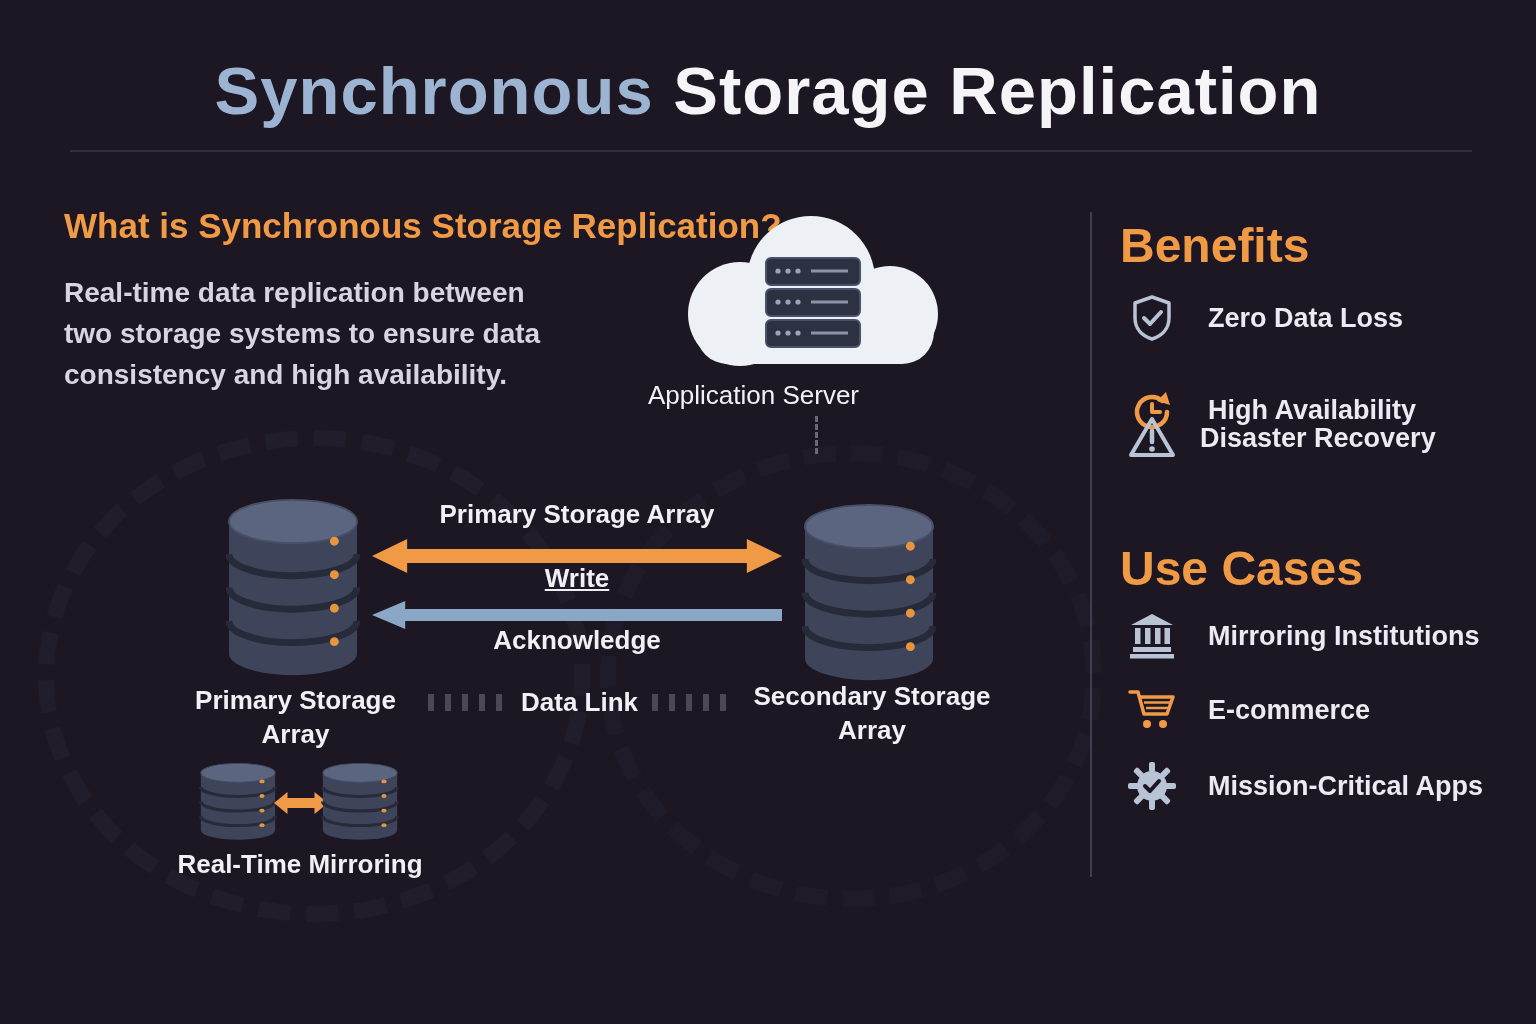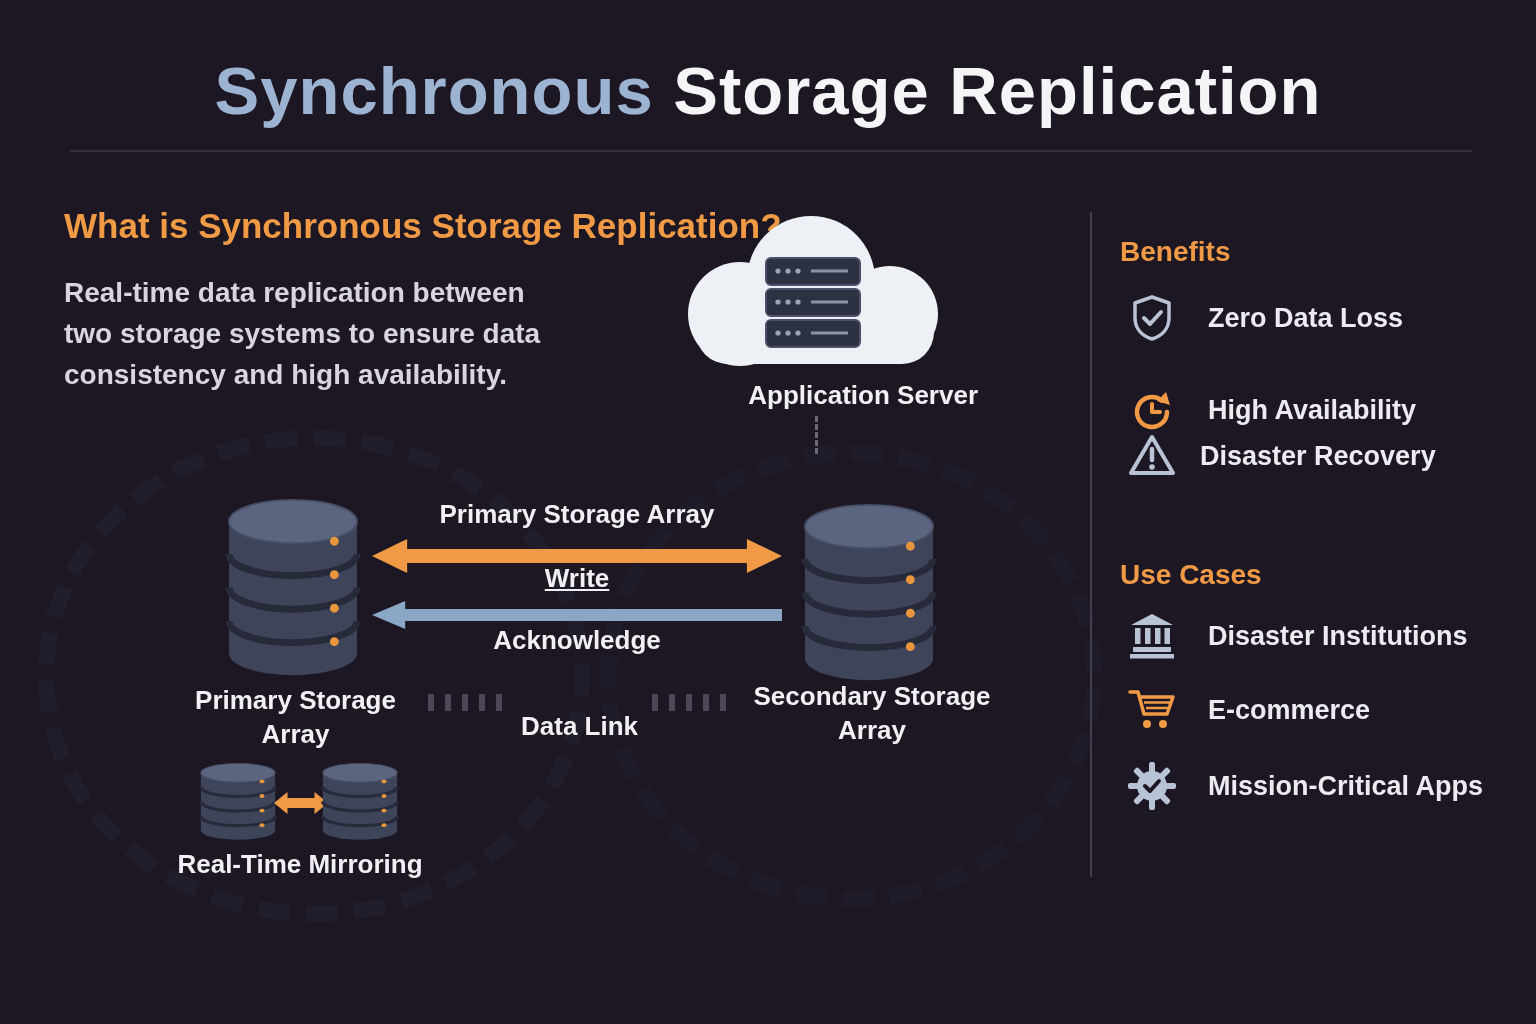--- a/index.html
+++ b/index.html
@@ -20,65 +20,65 @@
     font-size:67px;font-weight:bold;letter-spacing:1px;color:#f5f4f7;}
   .title .hl{color:#9db3d2;}
   .title-divider{position:absolute;left:70px;right:64px;top:150px;height:2px;background:#332e3e;}
 
   .intro-heading{position:absolute;left:64px;top:206px;font-size:35px;font-weight:bold;color:#f09a45;}
   .intro-body{position:absolute;left:64px;top:272px;width:515px;font-size:28px;font-weight:600;
     color:#d9d5de;line-height:1.47;}
 
   .cloud-wrap{position:absolute;left:648px;top:210px;width:330px;height:172px;}
   .cloud-wrap svg{width:100%;height:100%;}
-  .app-server-label{position:absolute;left:648px;top:380px;width:330px;text-align:right;
-    font-size:26px;font-weight:bold;color:#f2f0f4;}
+  .app-server-label{position:absolute;left:648px;top:380px;width:330px;text-align:left;
+    font-size:26px;font-weight:normal;color:#f2f0f4;}
   .cloud-connector{position:absolute;left:815px;top:416px;height:38px;width:0;
     border-left:3px dashed #6f6878;}
 
   .db{position:absolute;}
   .db svg{width:100%;height:100%;}
   .db.primary{left:224px;top:492px;width:138px;height:193px;}
   .db.secondary{left:800px;top:497px;width:138px;height:193px;}
   .db.small-left{left:198px;top:760px;width:80px;height:84px;}
   .db.small-right{left:320px;top:760px;width:80px;height:84px;}
 
   .diag-label{position:absolute;font-size:26px;font-weight:bold;color:#f2f0f4;
     text-align:center;line-height:1.3;}
   .top-arrow-label{left:372px;top:498px;width:410px;}
   .write-label{left:372px;top:562px;width:410px;text-decoration:underline;}
   .ack-label{left:372px;top:624px;width:410px;}
   .primary-array-label{left:178px;top:684px;width:235px;}
-  .data-link-label{left:472px;top:686px;width:215px;margin-top:24px;}
+  .data-link-label{left:472px;top:686px;width:215px;}
   .secondary-array-label{left:752px;top:680px;width:240px;}
   .mirroring-label{left:165px;top:848px;width:270px;text-align:center;}
 
   .arrow{position:absolute;}
   .arrow svg{width:100%;height:100%;display:block;}
   .arrow.write-arrow{left:372px;top:538px;width:410px;height:36px;}
   .arrow.ack-arrow{left:372px;top:600px;width:410px;height:30px;}
   .arrow.mirror-arrow{left:274px;top:790px;width:54px;height:26px;}
 
   .ticks{position:absolute;top:694px;width:78px;height:17px;opacity:.8;
     background:repeating-linear-gradient(90deg,#595364 0 6px,transparent 6px 17px);}
   .ticks.left{left:428px;}
   .ticks.right{left:652px;}
 
   .side-divider{position:absolute;left:1090px;top:212px;width:2px;height:665px;background:#433d4e;}
-  .section-heading{position:absolute;left:1120px;font-size:28px;font-weight:bold;color:#f09a45;margin-top:18px;}
+  .section-heading{position:absolute;left:1120px;font-size:48px;font-weight:bold;color:#f09a45;}
   .benefits-heading{top:218px;}
   .usecases-heading{top:541px;}
 
   .row{position:absolute;left:1124px;display:flex;align-items:center;gap:28px;width:400px;}
   .row .icon{width:56px;height:56px;flex:0 0 auto;display:flex;align-items:center;justify-content:center;}
   .row .icon svg{width:52px;height:52px;}
   .row .label{font-size:27px;font-weight:bold;color:#edeaf1;white-space:nowrap;}
   .row.b1{top:290px;}
   .row.b2{top:382px;}
-  .row.b3{top:428px;gap:20px;}
+  .row.b3{top:410px;gap:20px;}
   .row.u1{top:608px;}
   .row.u2{top:682px;}
   .row.u3{top:758px;}
 </style>
 </head>
 <body>
 
 <div class="canvas">
 
   <svg width="0" height="0" style="position:absolute" aria-hidden="true">
@@ -240,21 +240,21 @@
             <path d="M26 4 L47 15 H5 Z"></path>
             <rect x="9" y="18" width="5.5" height="16"></rect>
             <rect x="19" y="18" width="5.5" height="16"></rect>
             <rect x="29" y="18" width="5.5" height="16"></rect>
             <rect x="38.5" y="18" width="5.5" height="16"></rect>
             <rect x="7" y="37" width="38" height="5"></rect>
             <rect x="4" y="44" width="44" height="4.5"></rect>
           </g>
         </svg>
       </span>
-      <span class="label">Disaster Institutions</span>
+      <span class="label">Mirroring Institutions</span>
     </div>
 
     <div class="row u3">
       <span class="icon">
         <svg viewBox="0 0 52 52">
           <g fill="#b9c3d6">
             <rect x="23" y="2" width="6" height="11" rx="2"></rect>
             <rect x="23" y="2" width="6" height="11" rx="2" transform="rotate(45 26 26)"></rect>
             <rect x="23" y="2" width="6" height="11" rx="2" transform="rotate(90 26 26)"></rect>
             <rect x="23" y="2" width="6" height="11" rx="2" transform="rotate(135 26 26)"></rect>

